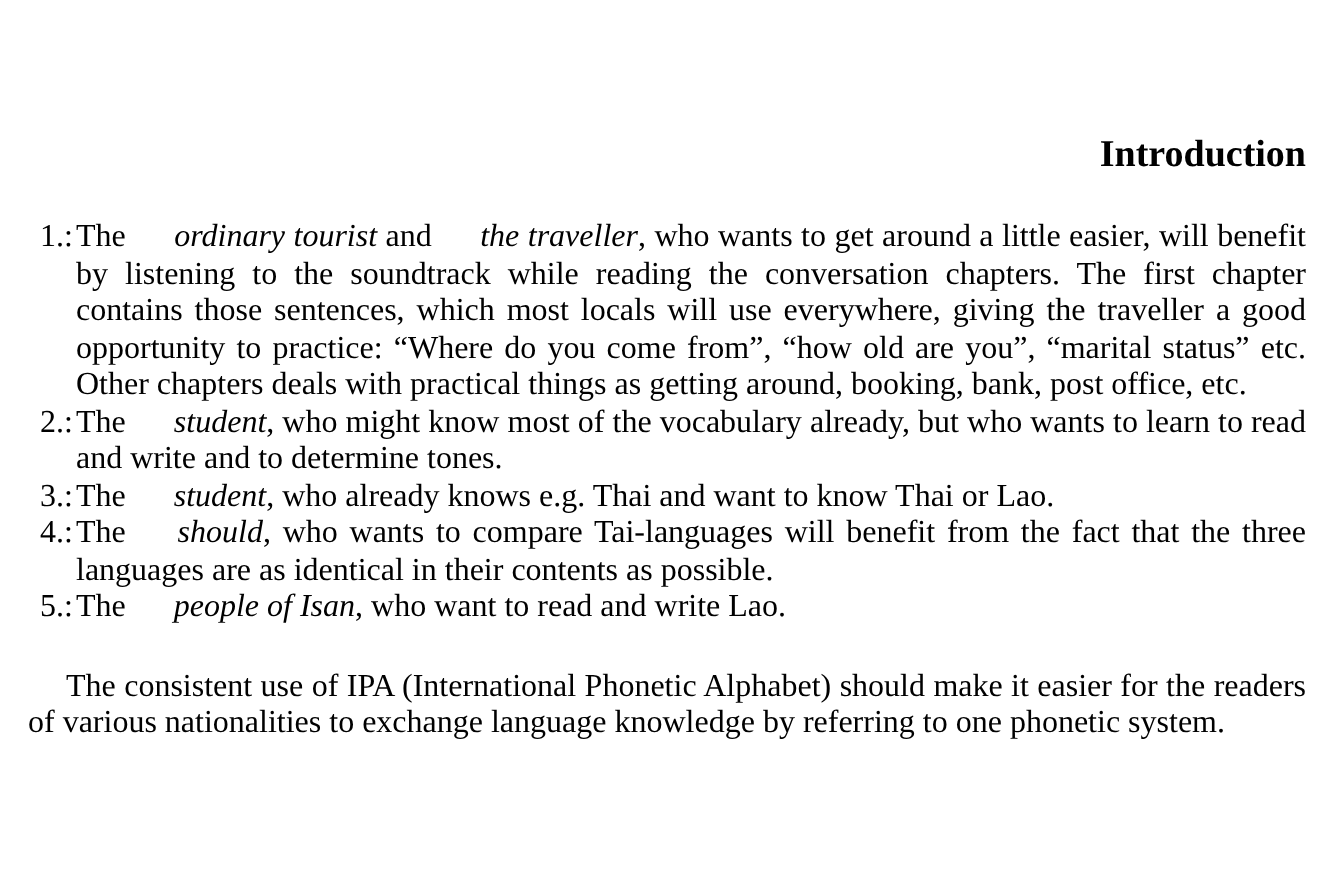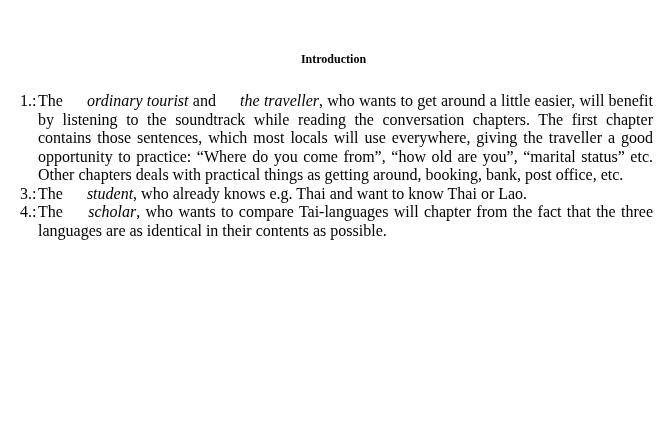--- a/index.html
+++ b/index.html
@@ -14,25 +14,25 @@
     color: #000000;
     font-family: "Liberation Serif", "DejaVu Serif", serif;
     font-size: 16px;
     line-height: 18.5px;
   }
   .page {
     width: 639px;
     padding: 0 14px;
   }
   .title {
-    margin: 48px 0 0 0;
-    font-size: 12px;
+    margin: 66px 0 0 0;
+    font-size: 19px;
     line-height: 23px;
     font-weight: bold;
-    text-align: center;
+    text-align: right;
     font-family: "Liberation Serif", "DejaVu Serif", serif;
   }
   .intro {
     margin: 33px 0 0 0;
     text-indent: 14px;
     text-align: justify;
   }
   .group-list {
     margin-top: 21px;
   }
@@ -59,18 +59,21 @@
 </head>
 <body>
 
 <div class="page">
 
   <h1 class="title">Introduction</h1>
 
 
   <div class="group-list">
     <div class="list-item"><span class="marker">1.:</span><span><span>The </span><span class="it">ordinary tourist</span><span> and </span><span class="it">the traveller</span><span>, who wants to get around a little easier, will benefit by listening to the soundtrack while reading the conversation chapters. The first chapter contains those sentences, which most locals will use everywhere, giving the traveller a good opportunity to practice: “Where do you come from”, “how old are you”, “marital status” etc. Other chapters deals with practical things as getting around, booking, bank, post office, etc.</span></span></div>
+    <div class="list-item"><span class="marker">2.:</span><span><span>The </span><span class="it">student</span><span>, who might know most of the vocabulary already, but who wants to learn to read and write and to determine tones.</span></span></div>
     <div class="list-item"><span class="marker">3.:</span><span><span>The </span><span class="it">student</span><span>, who already knows e.g. Thai and want to know Thai or Lao.</span></span></div>
-    <div class="list-item"><span class="marker">4.:</span><span><span>The </span><span class="it">scholar</span><span>, who wants to compare Tai-languages will chapter from the fact that the three languages are as identical in their contents as possible.</span></span></div>
+    <div class="list-item"><span class="marker">4.:</span><span><span>The </span><span class="it">should</span><span>, who wants to compare Tai-languages will benefit from the fact that the three languages are as identical in their contents as possible.</span></span></div>
+    <div class="list-item"><span class="marker">5.:</span><span><span>The </span><span class="it">people of Isan</span><span>, who want to read and write Lao.</span></span></div>
   </div>
 
+  <p class="closing">The consistent use of IPA (International Phonetic Alphabet) should make it easier for the readers of various nationalities to exchange language knowledge by referring to one phonetic system.</p>
 
 </div>
 
 </body></html>

